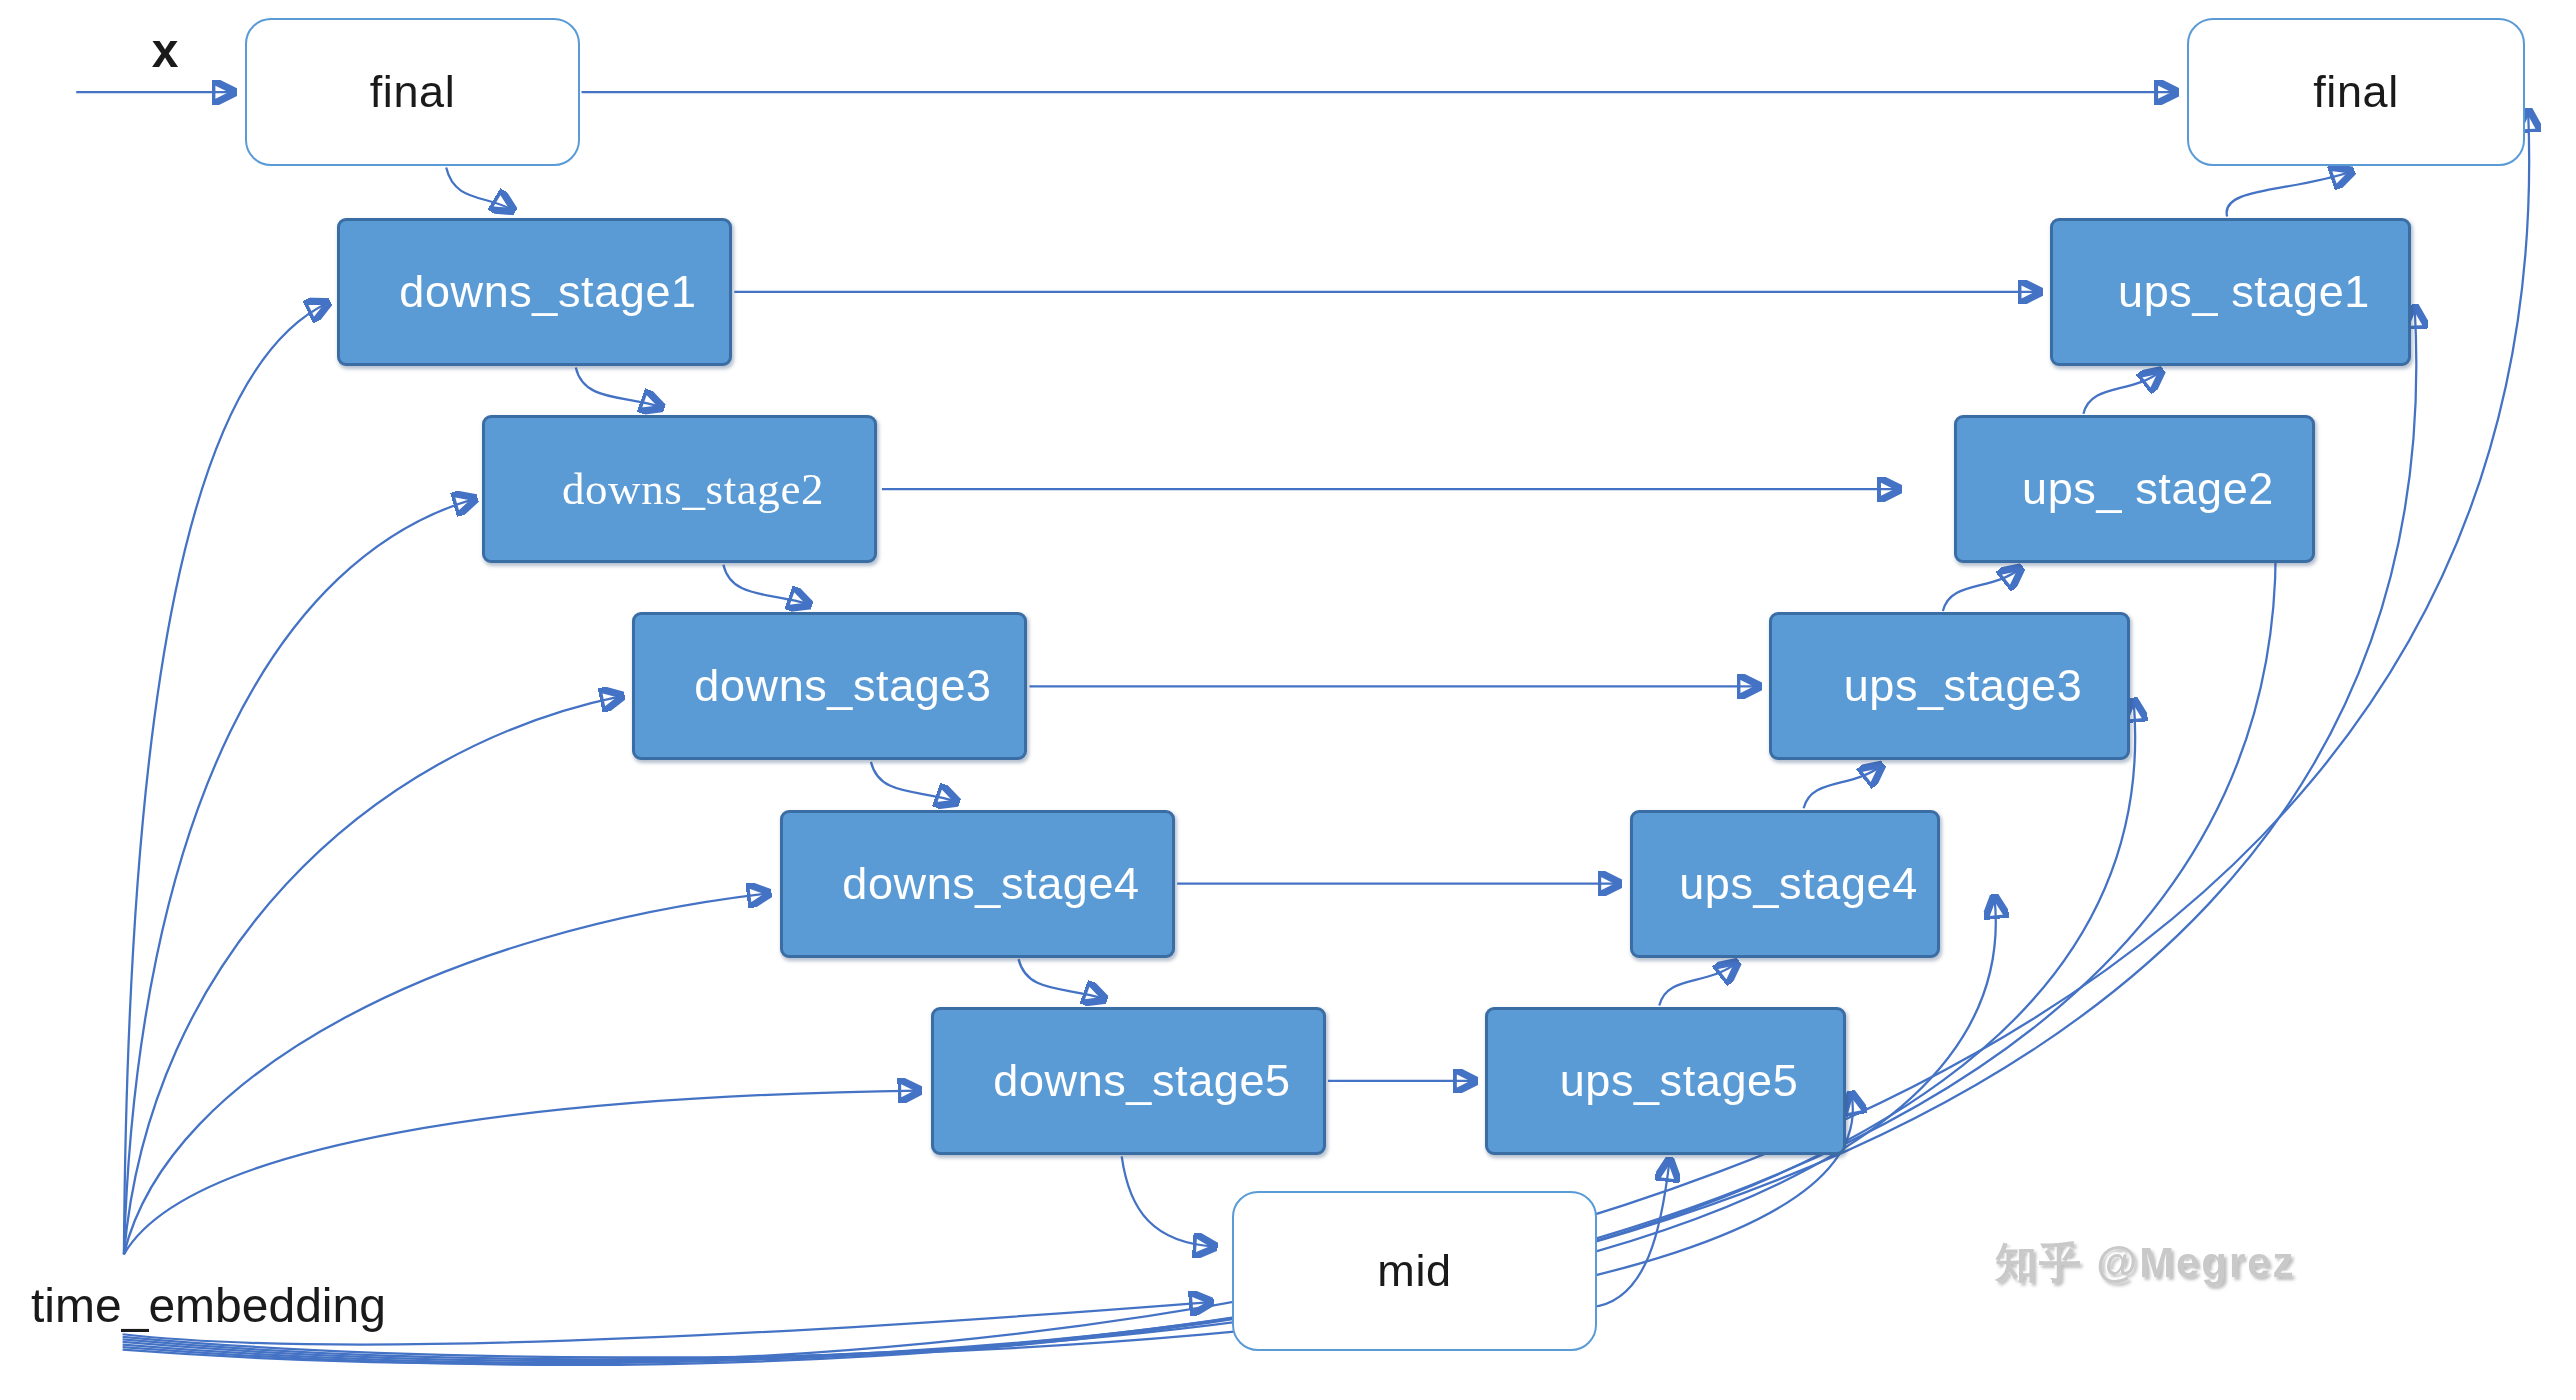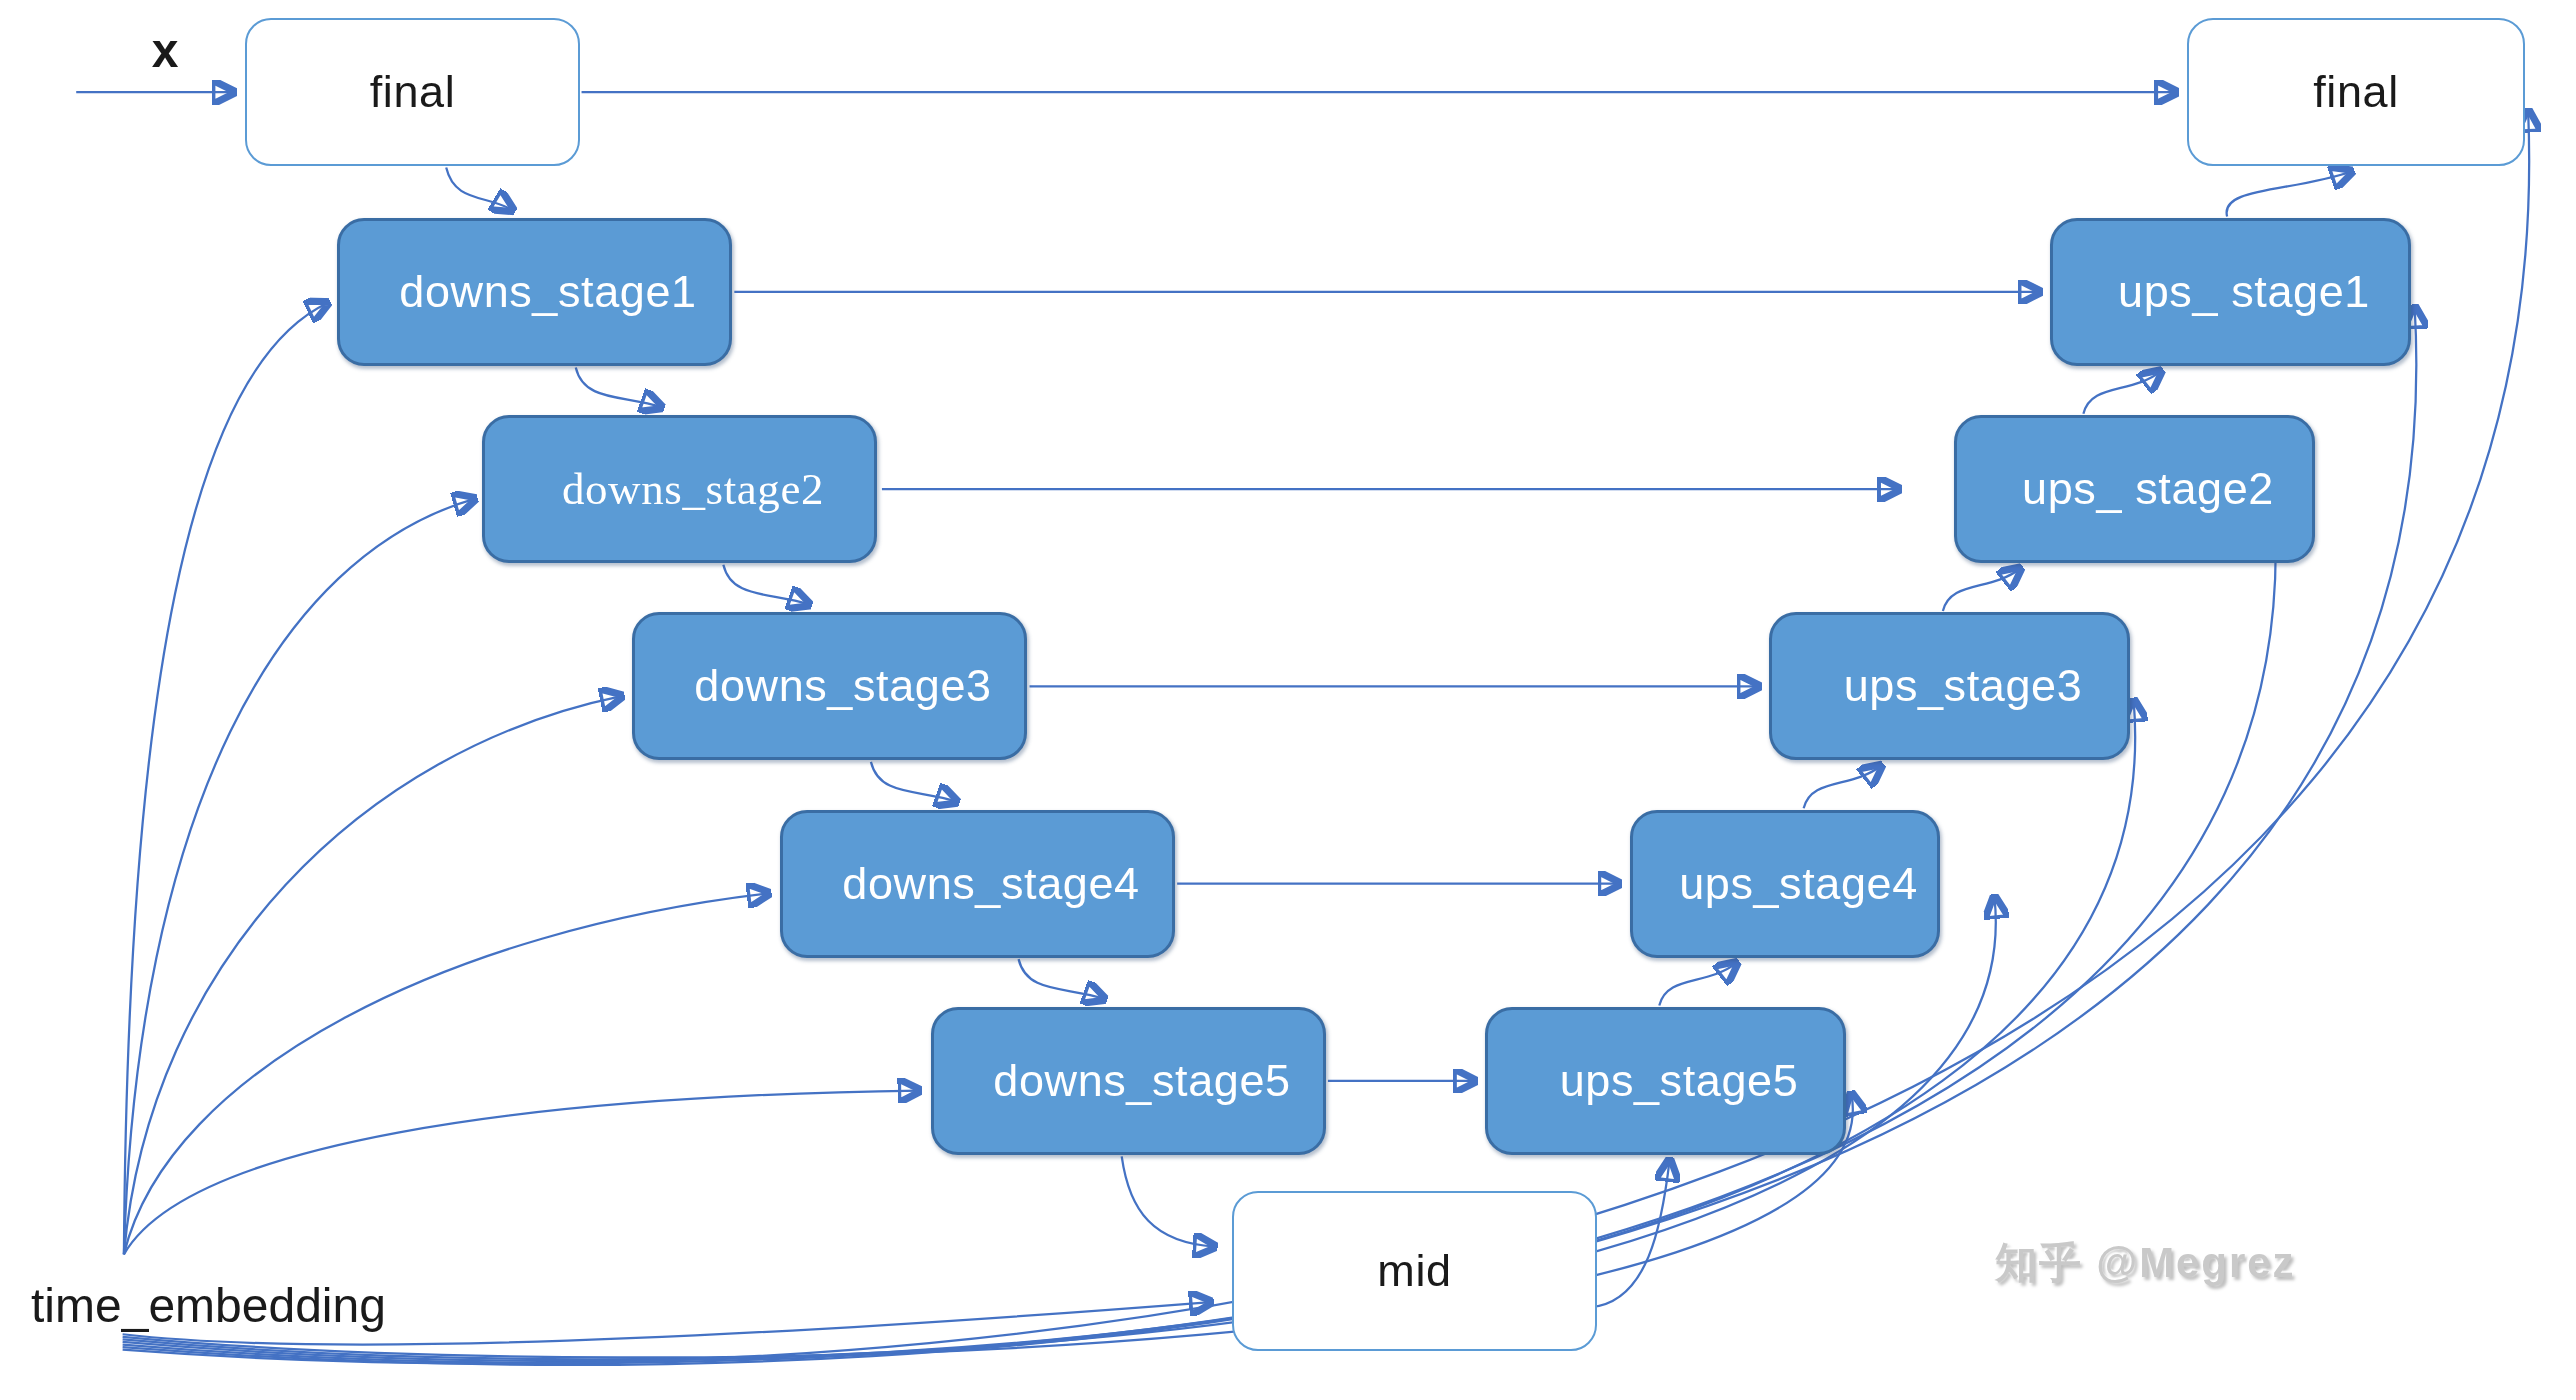--- a/index.html
+++ b/index.html
@@ -34,21 +34,21 @@
     position: absolute;
     box-sizing: border-box;
     display: flex;
     align-items: center;
     justify-content: center;
     z-index: 1;
   }
   .node.blue {
     background: var(--node-fill-blue);
     border: 3.2px solid var(--node-border-blue);
-    border-radius: 27px;
+    border-radius: 9px;
     color: var(--node-label-light);
     box-shadow: 1.9px 2.6px 3.9px rgba(45, 75, 115, 0.35);
     padding-left: 27px;
   }
   .node.white {
     background: var(--node-fill-white);
     border: 2.6px solid var(--node-border-white);
     border-radius: 26px;
     color: var(--label-dark);
   }

